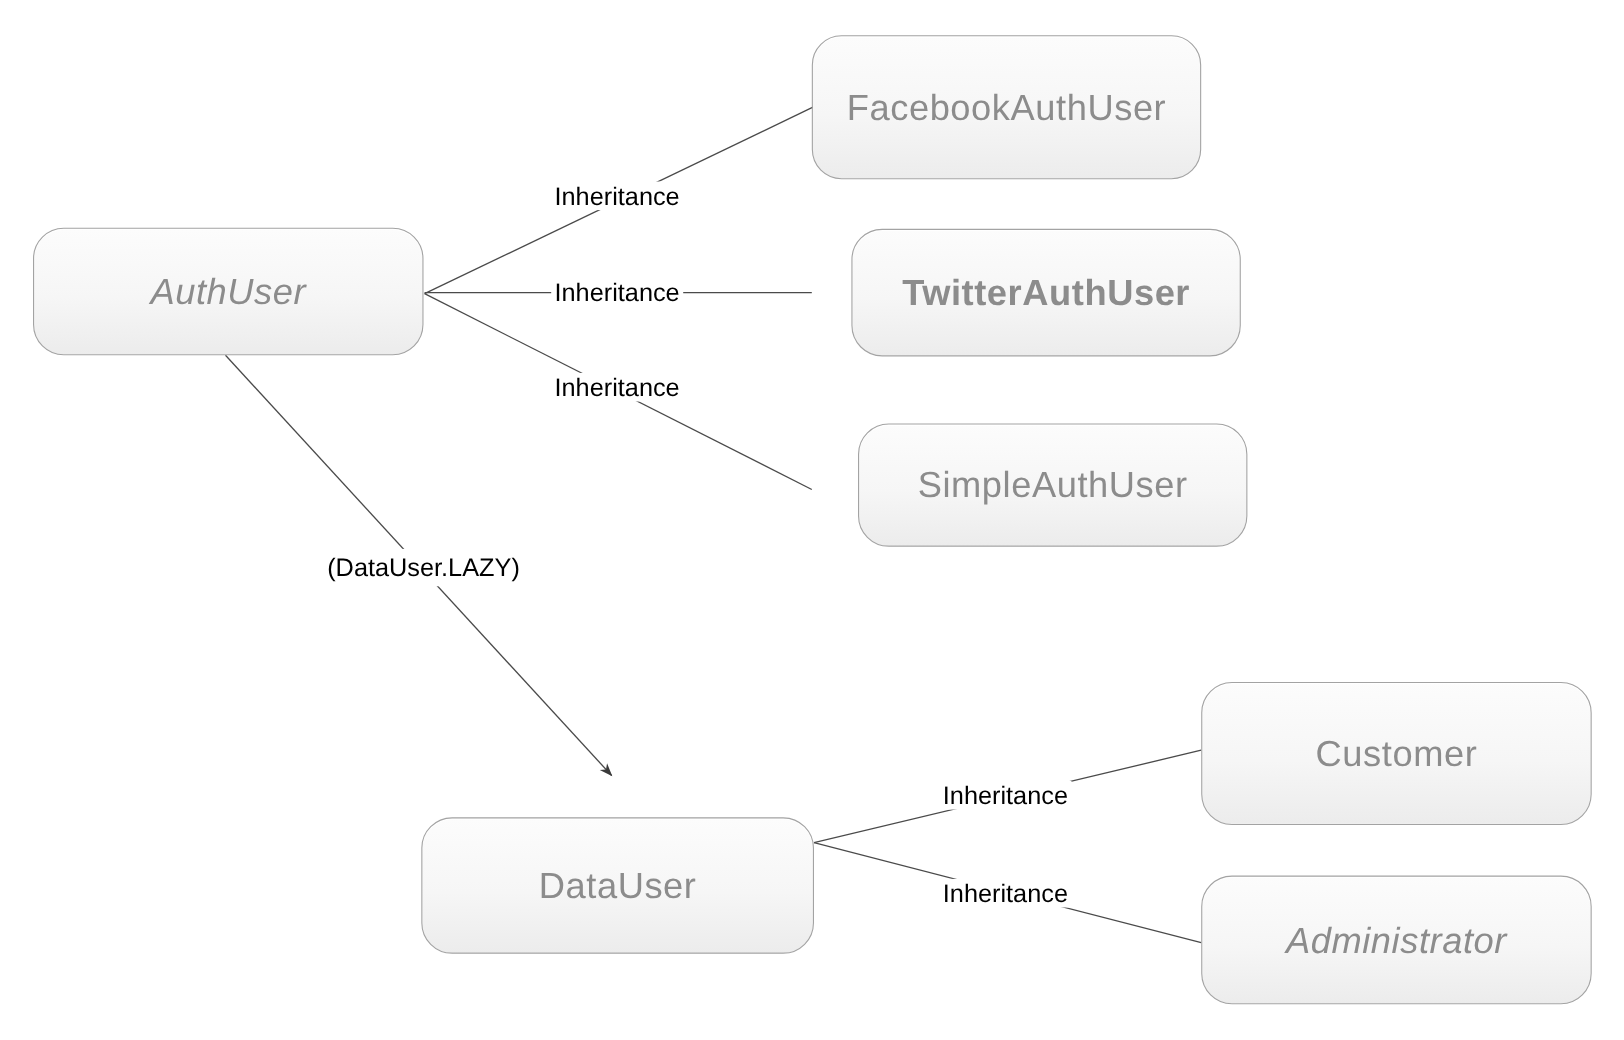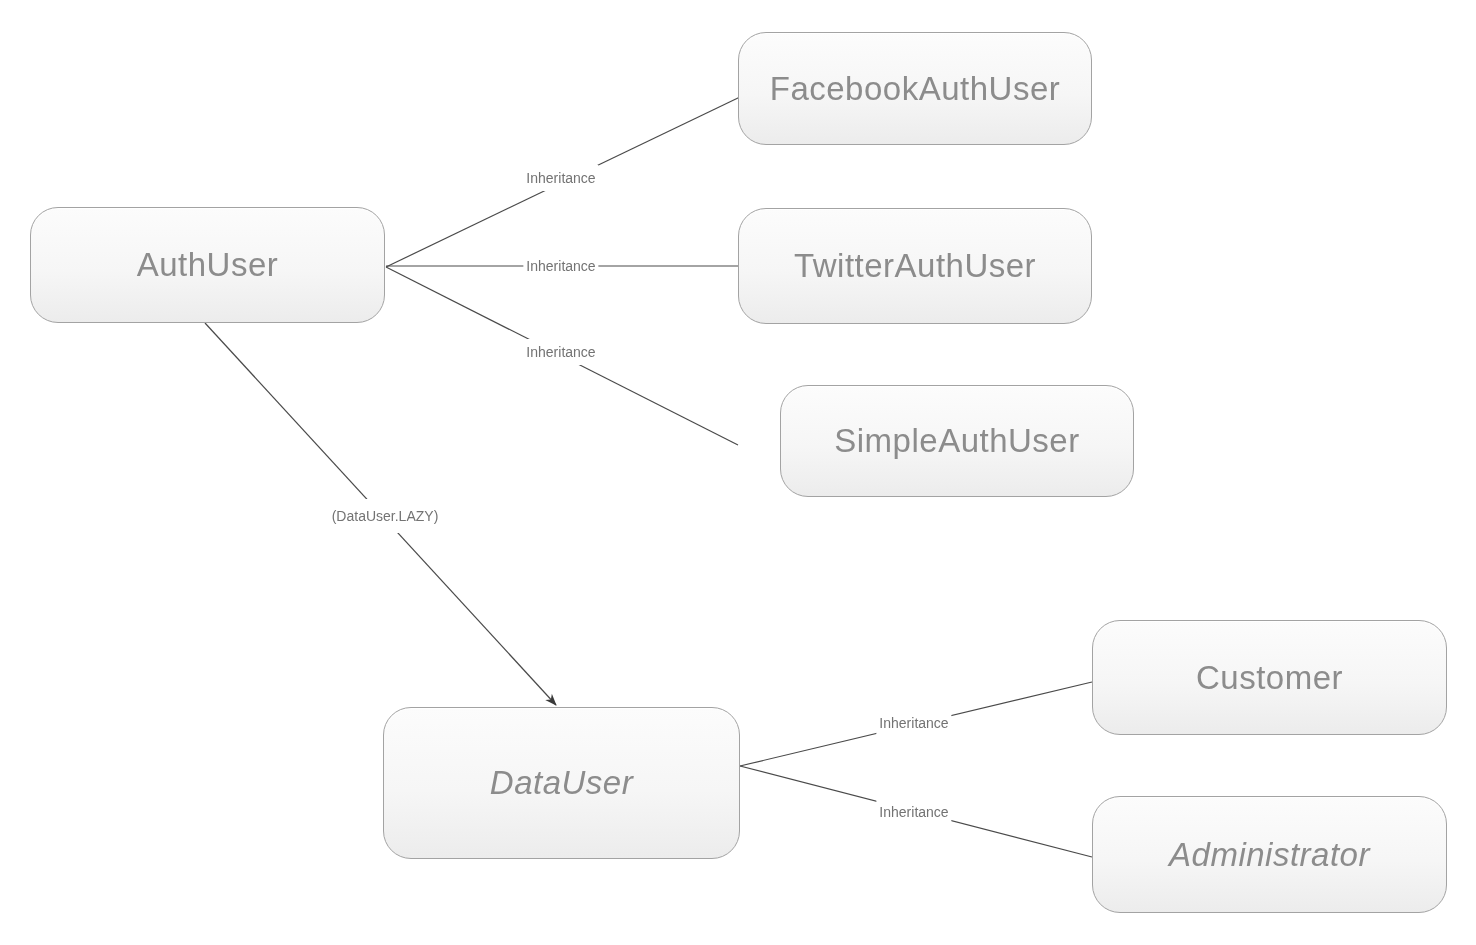--- a/index.html
+++ b/index.html
@@ -34,34 +34,34 @@
     background: linear-gradient(to bottom, #fcfcfc 0%, #f6f6f6 55%, #ececec 100%);
     box-shadow: inset 0 1px 0 #ffffff;
     color: #8c8c8c;
     font-size: 33px;
     display: flex;
     align-items: center;
     justify-content: center;
     text-align: center;
     letter-spacing: 0.5px;
   }
-  .node-authuser        { left: 30px;   top: 207px; width: 355px; height: 116px; }
-  .node-facebookauthuser{ left: 738px;  top: 32px;  width: 354px; height: 113px; }
-  .node-twitterauthuser { left: 738px;  top: 208px; width: 354px; height: 116px; }
+  .node-authuser        { left: 30px;   top: 207px; width: 355px; height: 116px; font-style: italic; }
+  .node-facebookauthuser{ left: 738px;  top: 32px;  width: 354px; height: 131px; border-radius: 27px; }
+  .node-twitterauthuser { left: 774px;  top: 208px; width: 354px; height: 116px; font-weight: bold; }
   .node-simpleauthuser  { left: 738px;  top: 385px; width: 354px; height: 112px; margin-left: 42px; }
-  .node-datauser        { left: 383px;  top: 707px; width: 357px; height: 152px; font-style: italic; }
-  .node-customer        { left: 1092px; top: 620px; width: 355px; height: 115px; }
+  .node-datauser        { left: 383px;  top: 743px; width: 357px; height: 124px; }
+  .node-customer        { left: 1092px; top: 620px; width: 355px; height: 130px; }
   .node-administrator   { left: 1092px; top: 796px; width: 355px; height: 117px; font-style: italic; }
 
   .edge-label {
     position: absolute;
     transform: translate(-50%, -50%);
     background: #ffffff;
-    color: #737373;
-    font-size: 14px;
+    color: #000000;
+    font-size: 23px;
     line-height: 26px;
     padding: 0 3px;
     white-space: nowrap;
     text-align: left;
   }
   .label-auth-facebook { left: 561px; top: 178px; }
   .label-auth-twitter  { left: 561px; top: 266px; }
   .label-auth-simple   { left: 561px; top: 352px; }
   .label-auth-datauser { left: 385px; top: 516px; line-height: 34px; }
   .label-datauser-customer      { left: 914px; top: 723px; }

